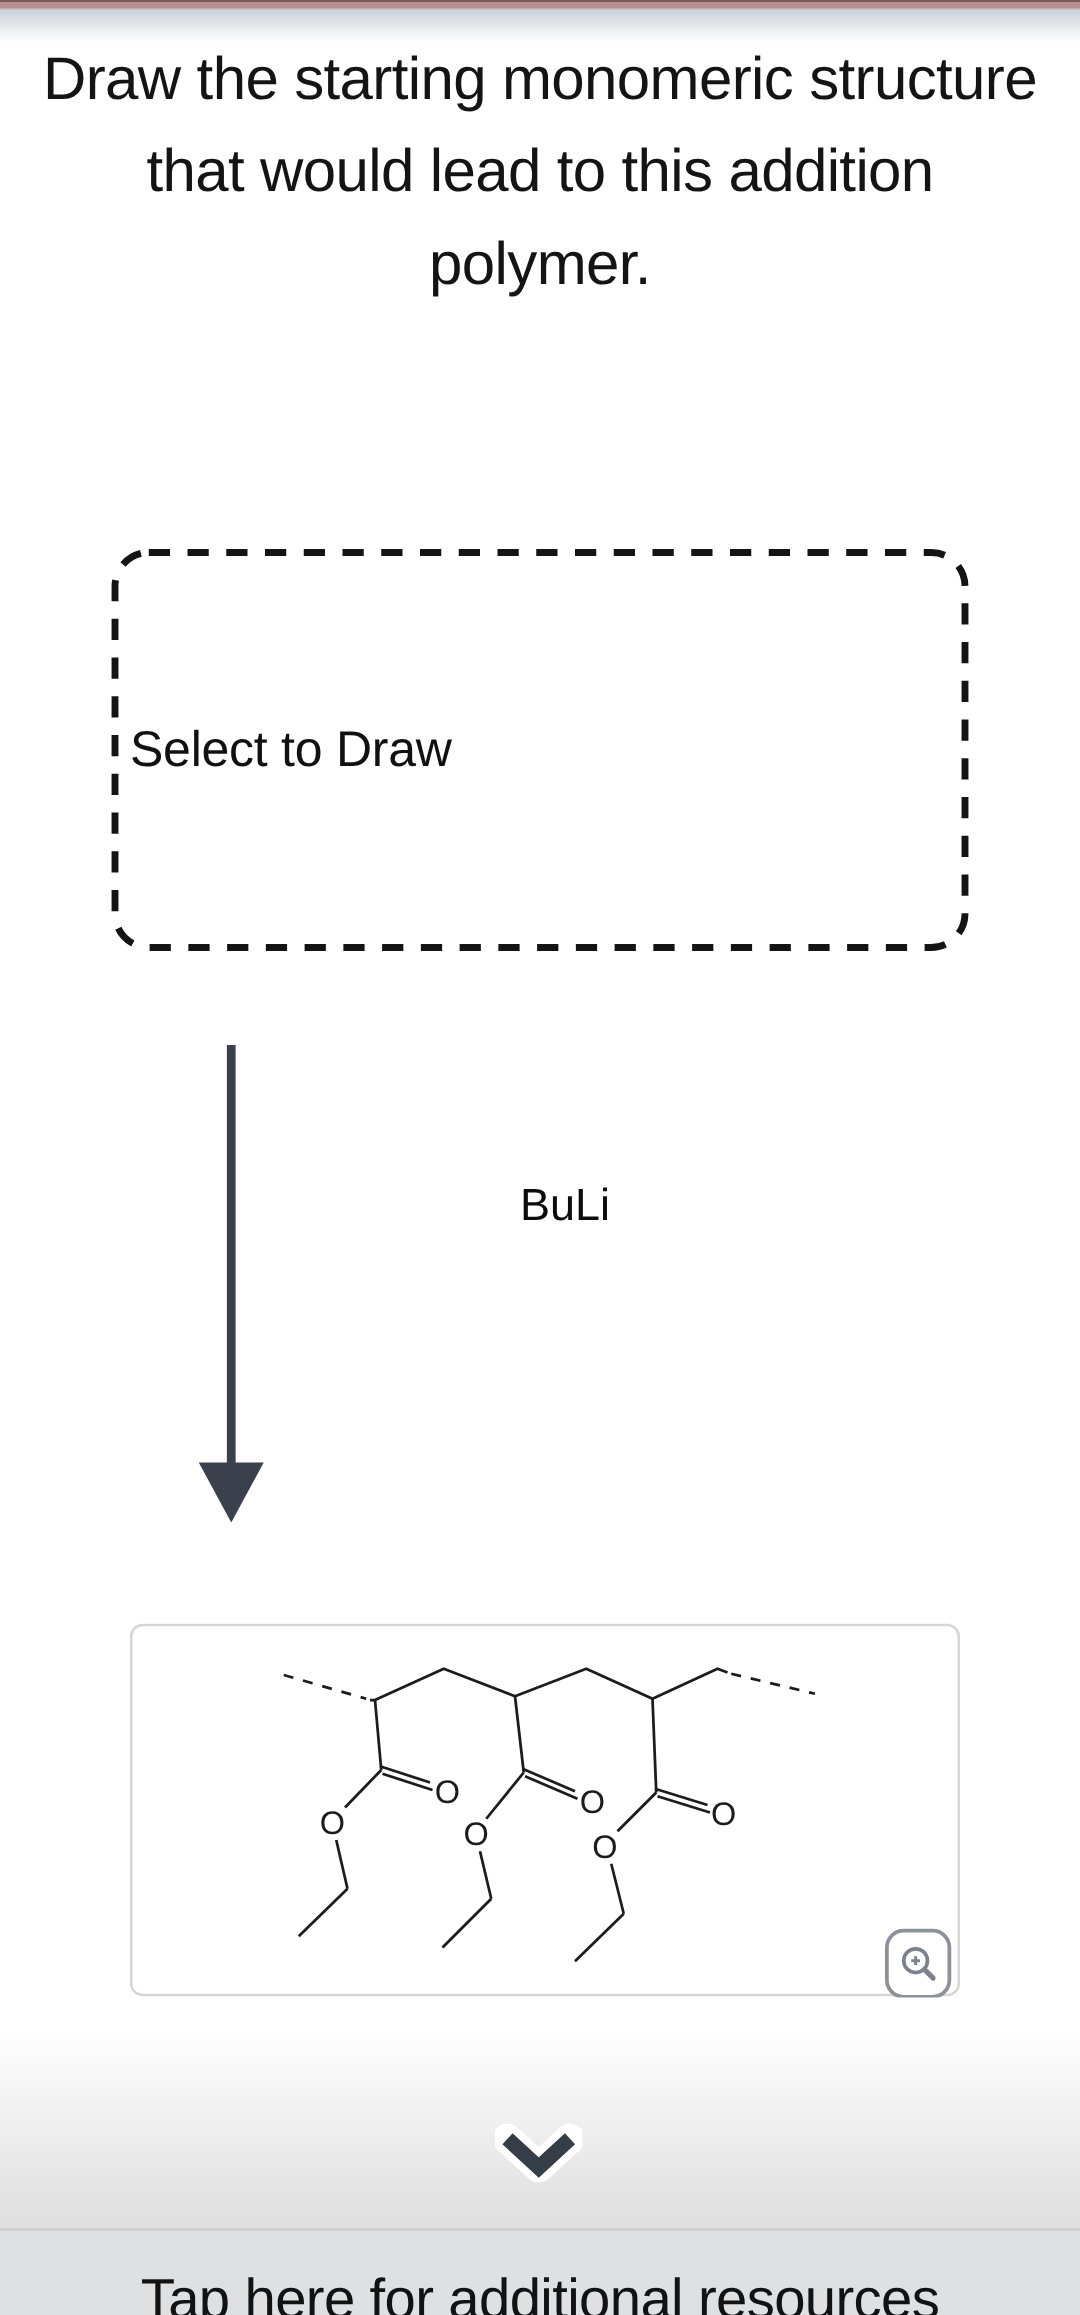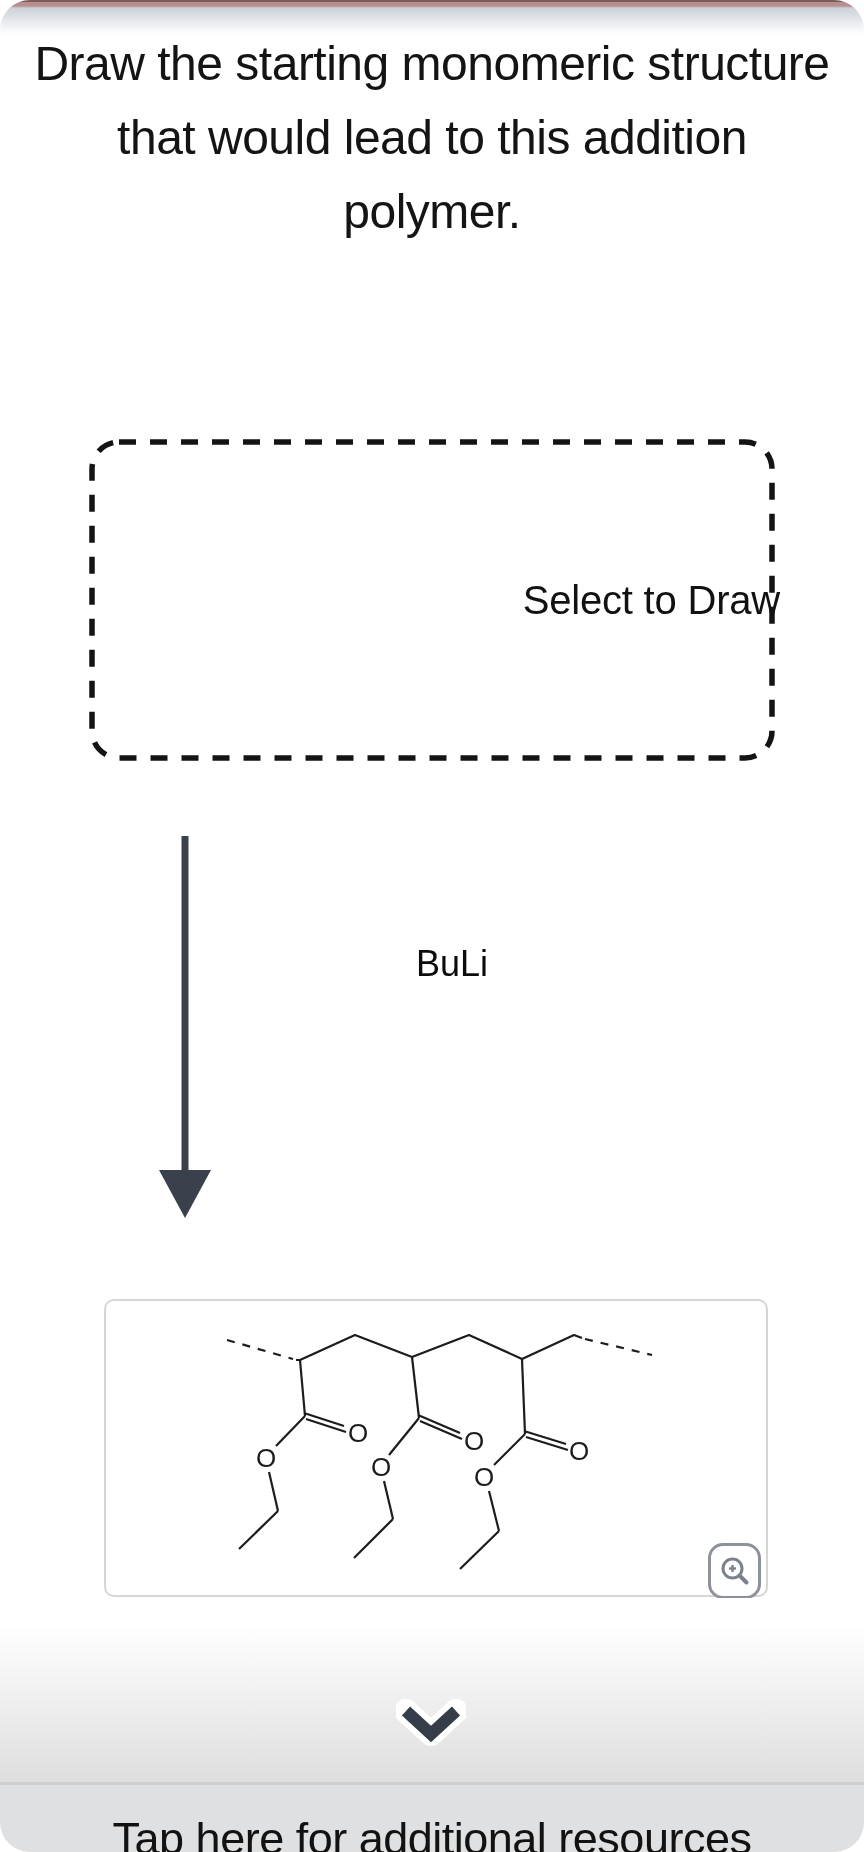--- a/index.html
+++ b/index.html
@@ -1,40 +1,40 @@
 <!DOCTYPE html>
 <html><head>
 <meta charset="utf-8">
 <style>
   html,body{margin:0;padding:0;background:#ffffff;}
   *{box-sizing:border-box;}
   .screen{
     position:relative;width:864px;height:1852px;margin:0 auto;
     background:#ffffff;overflow:hidden;
-    font-family:"Liberation Sans","DejaVu Sans",sans-serif;color:#171717;border-radius:30px;
+    font-family:"Liberation Sans","DejaVu Sans",sans-serif;color:#171717;
   }
   .top-bar{
     position:absolute;left:0;top:0;width:864px;height:34px;
     background:linear-gradient(180deg,
       #7d5b5b 0px,#7d5b5b 2px,
       #b78f8f 2px,#b78f8f 6px,
       #ccd2d9 8px,#ffffff 34px);
   }
   .page-title{
     position:absolute;left:0;top:27px;width:864px;padding:0 28px;
     font-size:48px;line-height:74px;letter-spacing:-0.5px;
     text-align:center;color:#141414;
   }
   .select-box{
     position:absolute;left:88px;top:438px;width:688px;height:324px;
   }
   .select-box svg.dash-border{position:absolute;left:0;top:0;}
   .select-box .inner{
-    position:absolute;left:4px;top:0;width:100%;height:100%;
-    display:flex;align-items:center;justify-content:flex-end;
+    position:absolute;left:16px;top:0;width:100%;height:100%;
+    display:flex;align-items:center;justify-content:flex-start;
   }
   .select-label{font-size:40px;color:#111111;letter-spacing:-0.2px;}
   .reaction-arrow{position:absolute;left:157px;top:832px;}
   .reagent{
     position:absolute;left:416px;top:946px;font-size:36px;line-height:1;
     color:#0c0c0c;letter-spacing:0px;
   }
   .structure-panel{
     position:absolute;left:104px;top:1299px;width:664px;height:298px;
     background:#ffffff;border:2px solid #d6d6d6;border-radius:10px;

